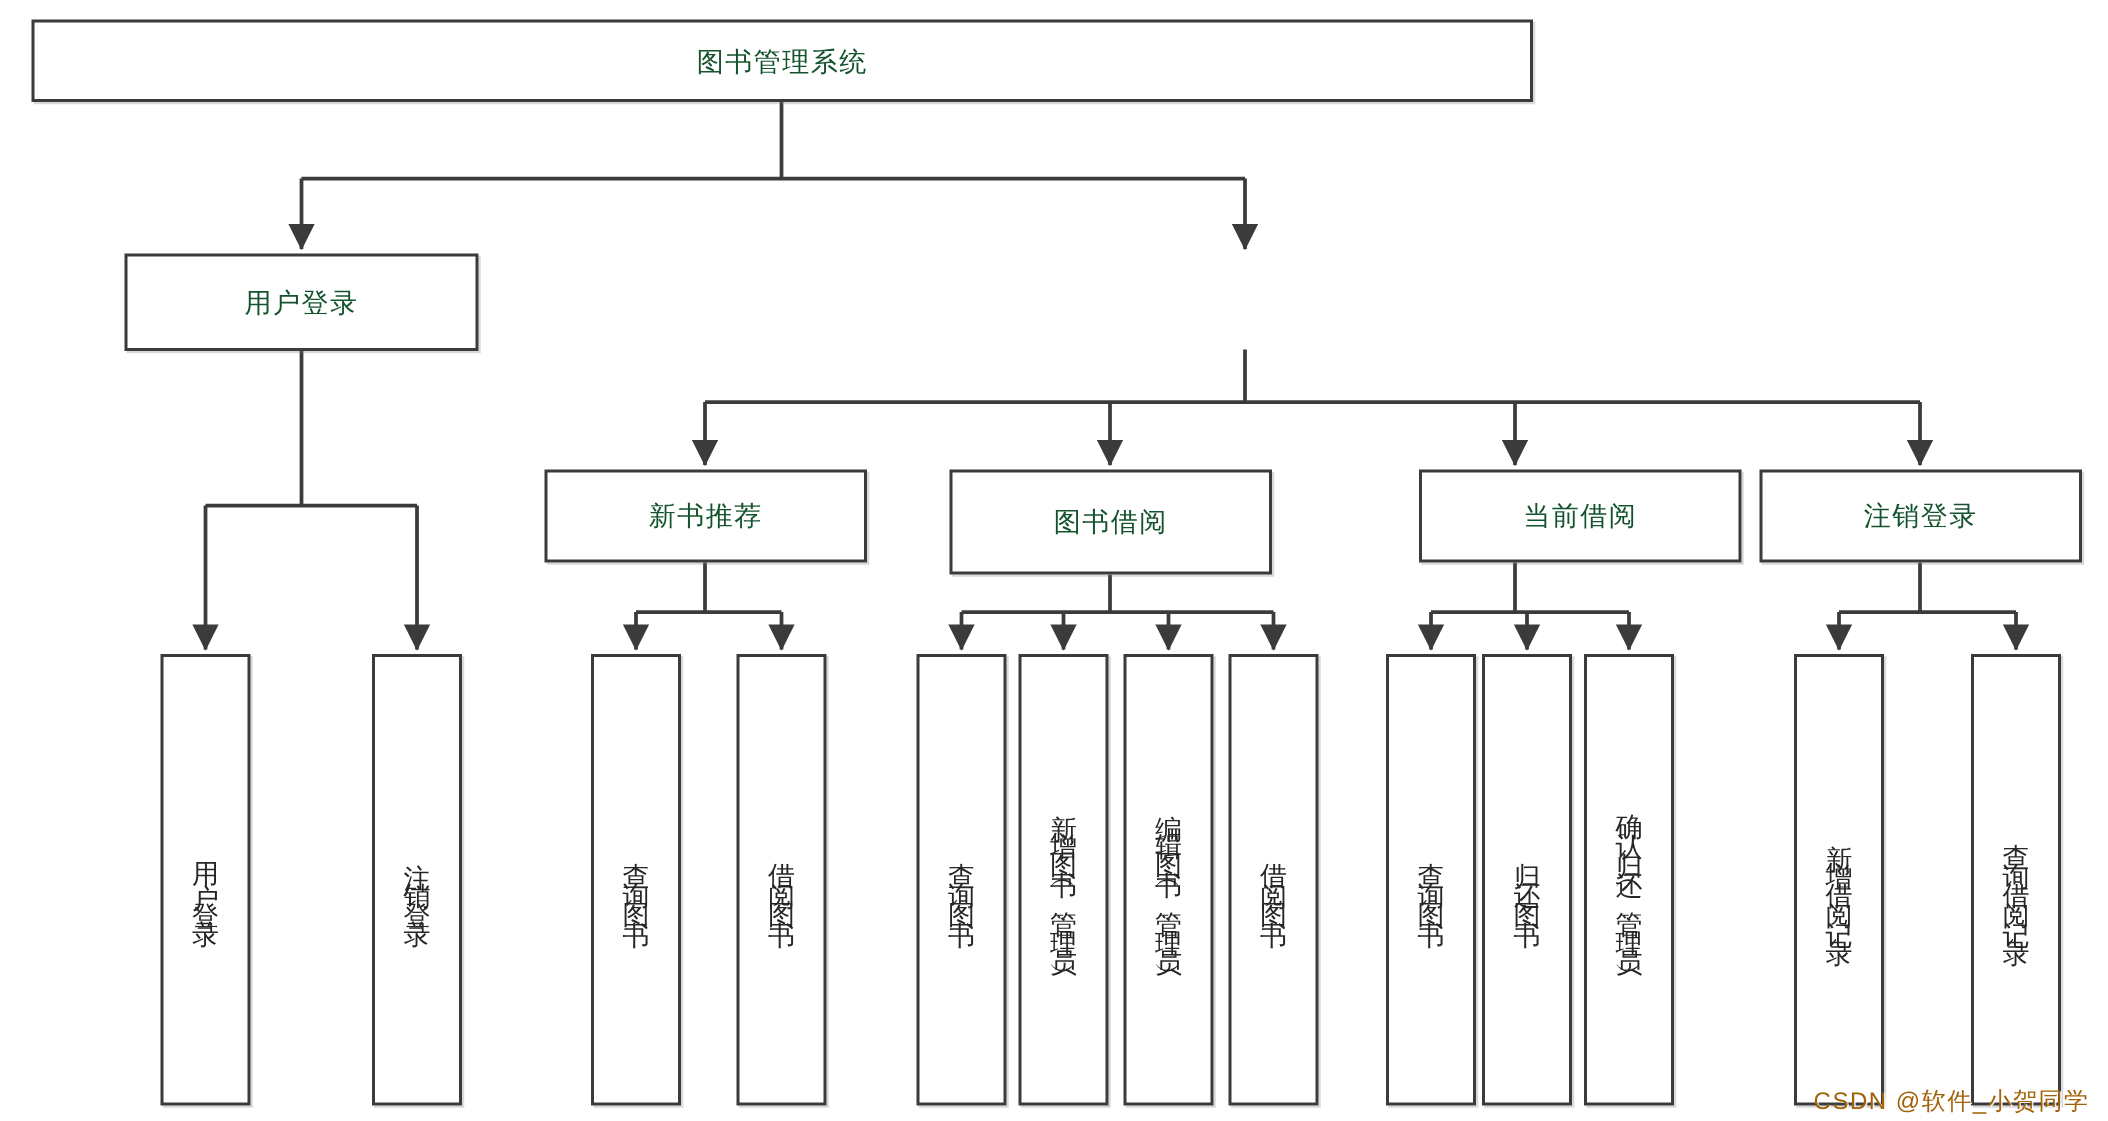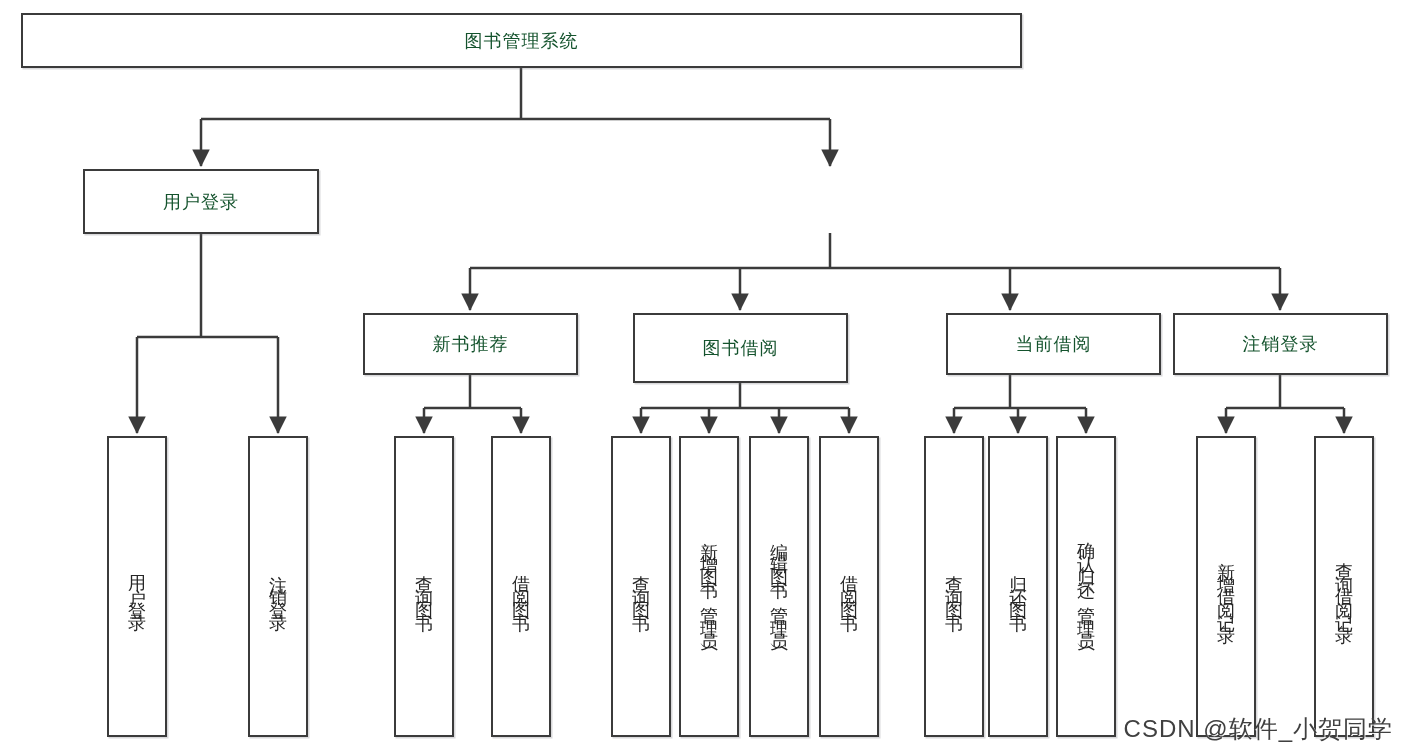--- a/index.html
+++ b/index.html
@@ -58,22 +58,22 @@
     font-size: 18px;
     line-height: 1;
     letter-spacing: 13px;
     color: #262626;
     white-space: nowrap;
   }
   .watermark {
     position: absolute;
     right: 12px;
     bottom: 2px;
-    font-size: 24px;
-    color: #404040;
+    font-size: 16px;
+    color: #a16207;
     letter-spacing: 1px;
     z-index: 3;
     text-shadow: 1px 1px 0 rgba(255,255,255,0.85);
   }
 </style>
 </head>
 <body>
 
 <div id="canvas">
 

